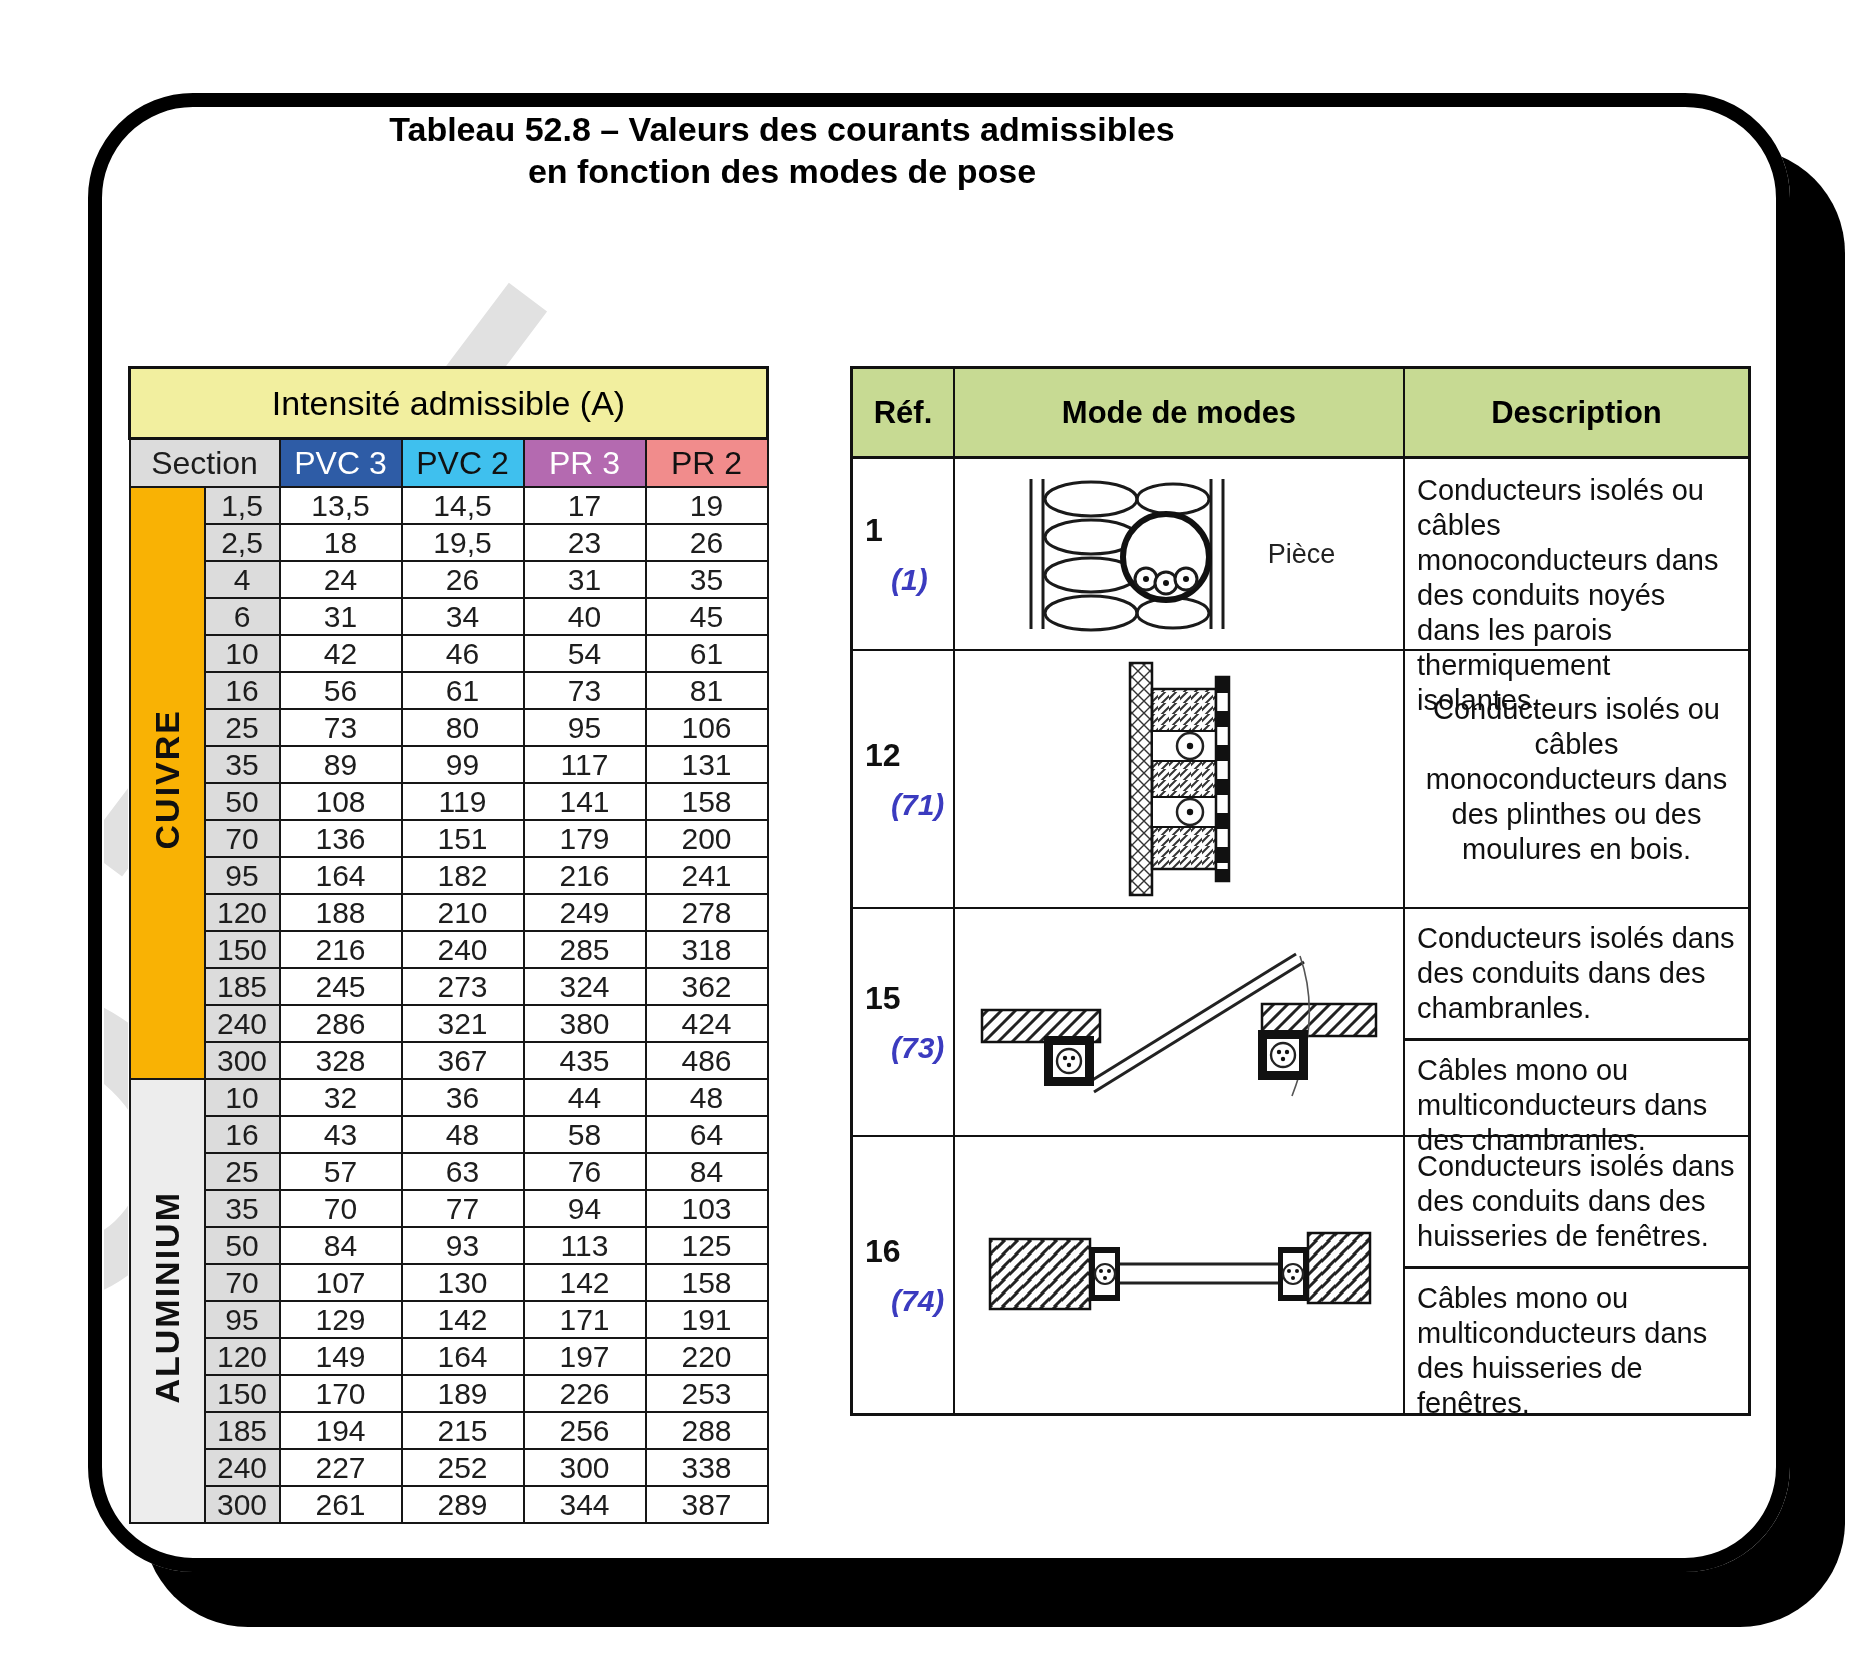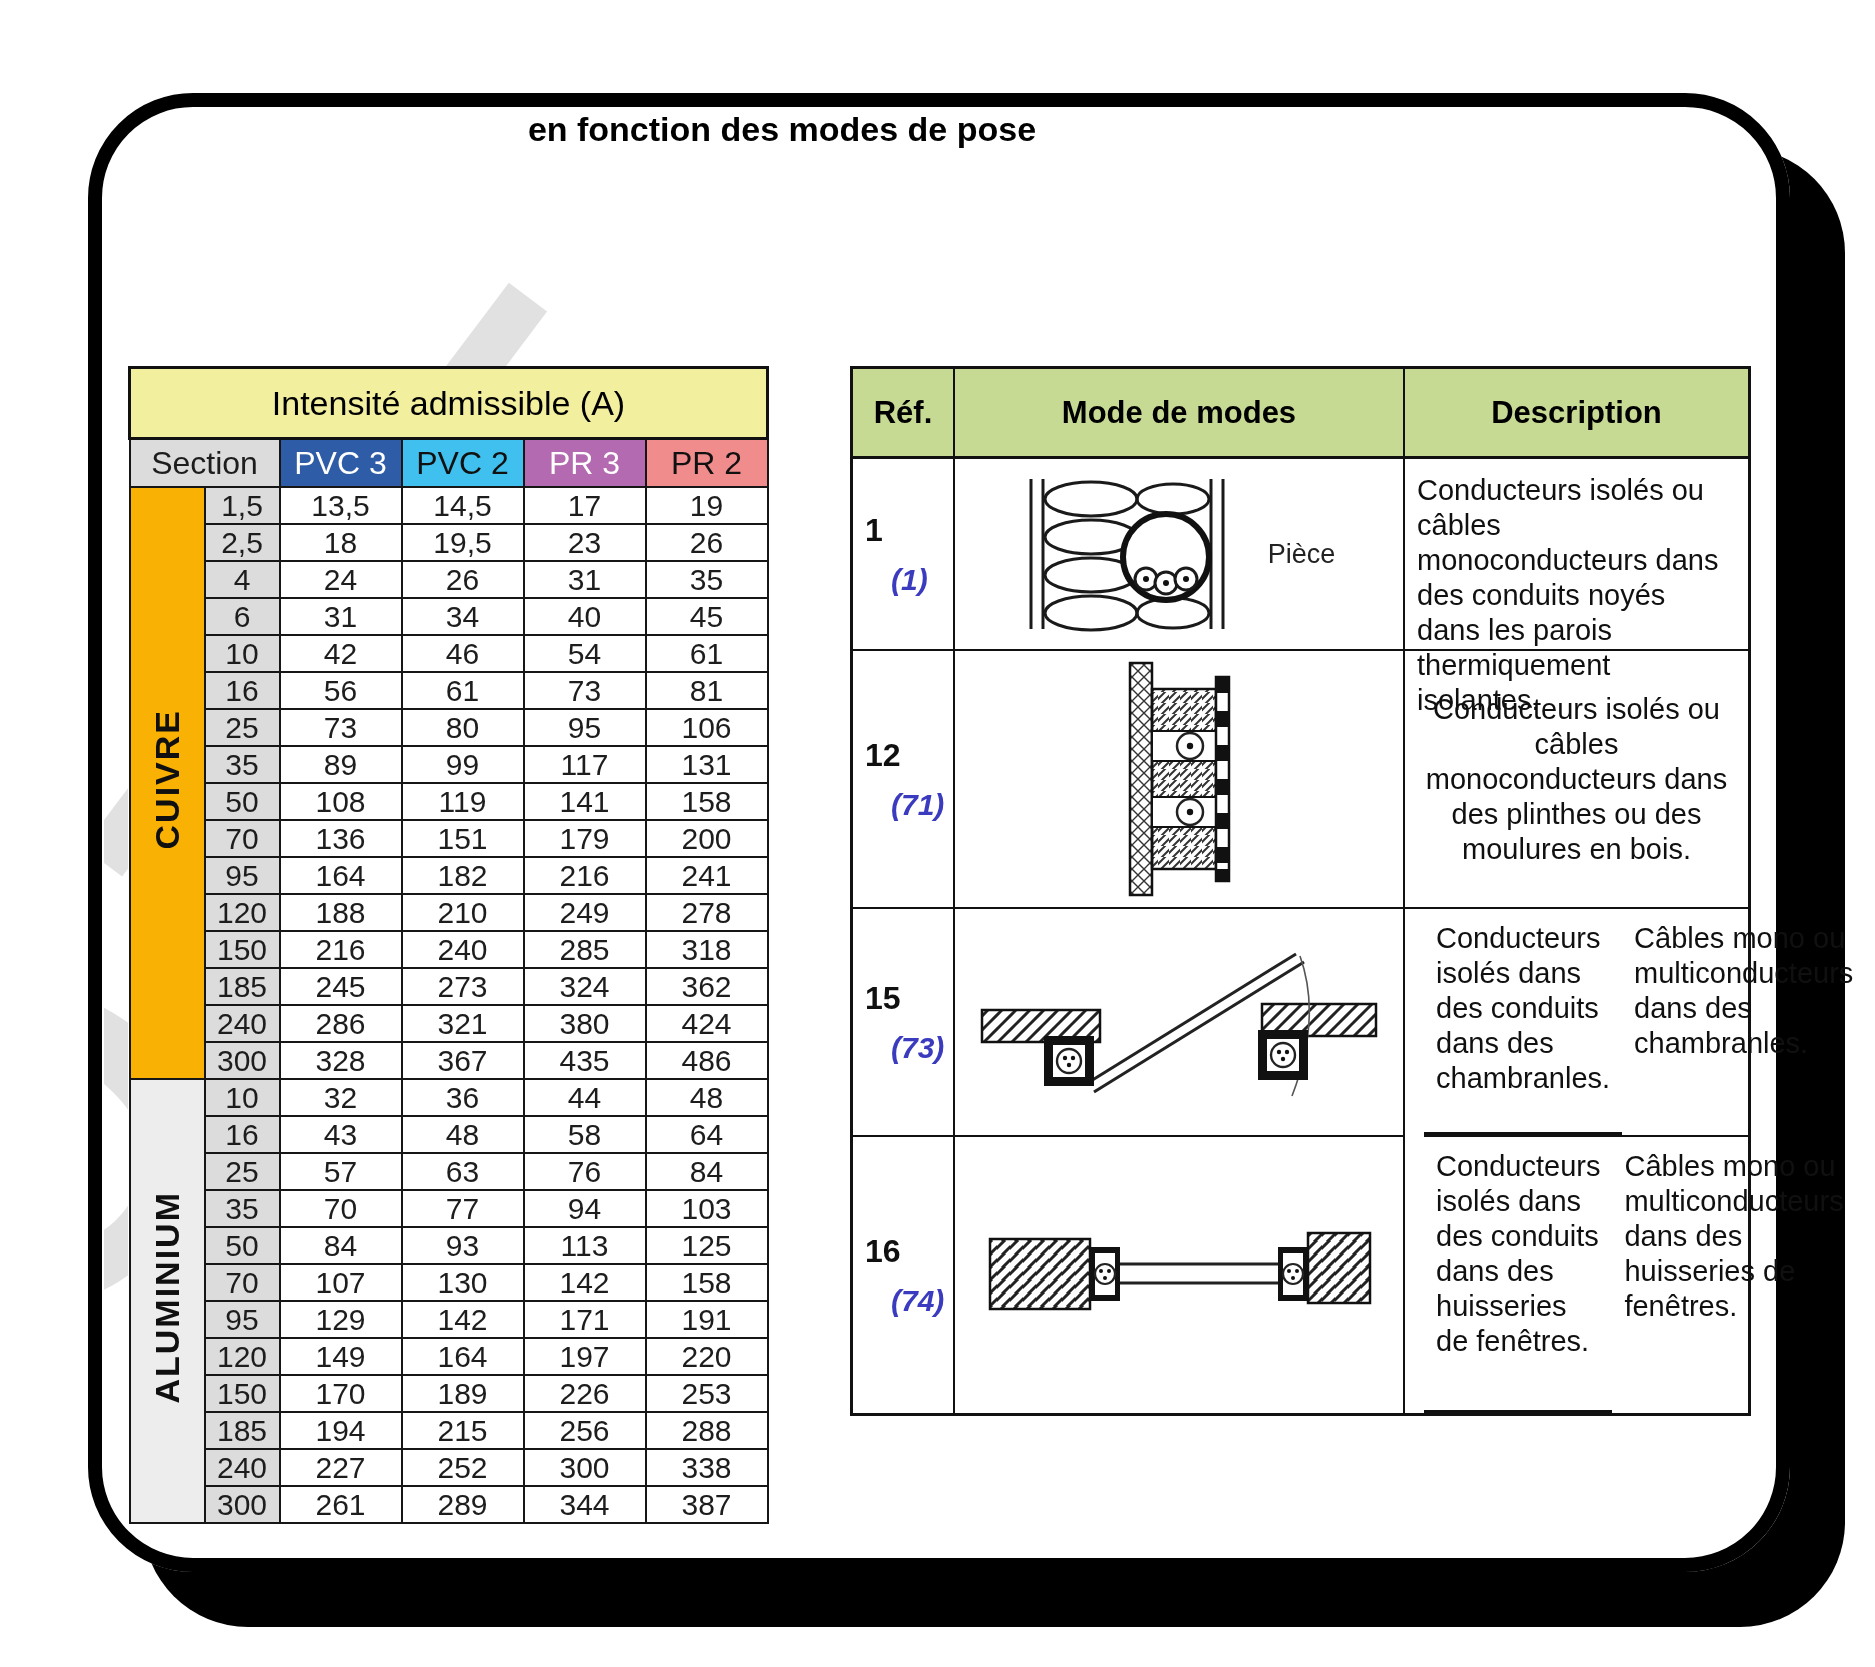--- a/index.html
+++ b/index.html
@@ -49,37 +49,38 @@
   .rcell.last-col{border-right:none;}
   .rcell.last-row{border-bottom:none;}
   .rhead{background:#c7da93;display:flex;align-items:center;justify-content:center;
          font-size:31px;font-weight:bold;color:#000;border-bottom:3px solid #111;}
   .refcell{display:flex;flex-direction:column;justify-content:center;padding-left:12px;gap:14px;}
   .ref-num{font-size:32px;font-weight:bold;color:#101010;}
   .ref-sub{font-size:30px;font-style:italic;color:#3b3bbf;margin-left:26px;font-weight:bold;}
   .modecell{display:flex;align-items:center;justify-content:center;gap:14px;}
   .desccell{padding:14px 12px;font-size:29px;line-height:35px;color:#101010;}
   .desccell.vcenter{display:flex;align-items:center;text-align:center;}
-  .desc-split{display:flex;flex-direction:row;padding:0;margin-left:19px;}
+  .desc-split{display:flex;flex-direction:column;padding:0;}
   .desc-sub{padding:12px;box-sizing:border-box;}
   .desc-sub.first{border-bottom:3px solid #111;}
   .piece-label{font-size:27px;color:#222;margin-left:16px;}
 
   svg{display:block;}
 </style>
 </head>
 <body>
 
 <div class="frame"></div>
 
 <div class="page-clip">
   <div class="watermark">PROJET</div>
 </div>
 
 <div class="titles">
+  <div class="title-line">Tableau 52.8 – Valeurs des courants admissibles</div>
   <div class="title-line">en fonction des modes de pose</div>
 </div>
 
 <table class="ltable">
   <colgroup>
     <col style="width:73px">
       <col style="width:75px">
     <col style="width:122px">
       <col style="width:122px">
       <col style="width:122px">

